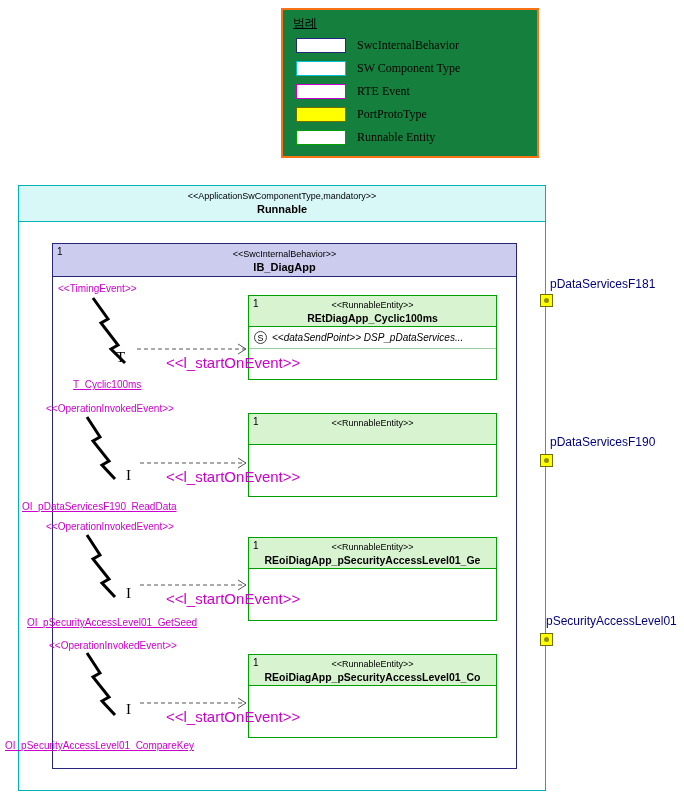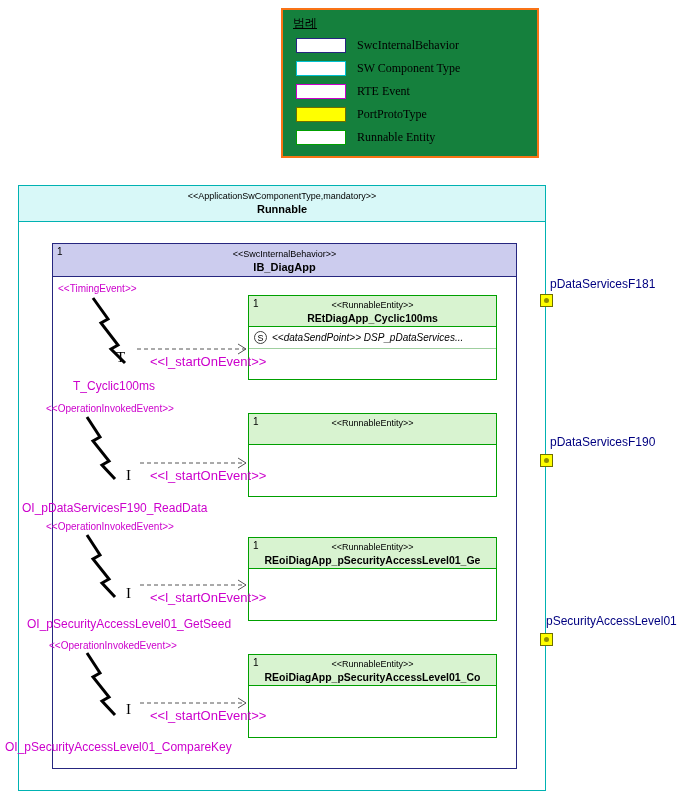--- a/index.html
+++ b/index.html
@@ -33,23 +33,23 @@
   
   .runnable-box { left:248px; width:249px; border:1px solid #00a000; background:#fff; }
   .runnable-header { position:relative; height:31px; background:#d8f3d0; border-bottom:1px solid #00a000; text-align:center; padding-top:3px; }
   .runnable-header .box-name { font-size:10.5px; overflow:hidden; }
   .sendpoint-row { display:flex; align-items:center; gap:5px; padding:4px 5px; border-bottom:1px solid #9fcf9f; }
   .s-icon { flex:0 0 auto; width:13px; height:13px; border:1px solid #404040; border-radius:50%; font-size:9px; line-height:12px; text-align:center; background:#fff; }
   .sendpoint-text { font-size:10px; white-space:nowrap; overflow:hidden;font-style:italic; }
 
   
   .ev-stereo { font-size:10px; color:#cc00cc; white-space:nowrap; }
-  .ev-name   { font-size:12px; color:#cc00cc; white-space:nowrap; }
+  .ev-name   { font-size:10px; color:#cc00cc; white-space:nowrap;text-decoration:underline; }
   .ev-symbol { font-family:"Liberation Serif", serif; font-size:15px; color:#000; }
-  .conn-label { font-size:13px; color:#cc00cc; white-space:nowrap; }
+  .conn-label { font-size:15px; color:#cc00cc; white-space:nowrap;margin-left:16px; }
 
   
   .port-label { font-size:12px; color:#000080; white-space:nowrap; }
   .port-square { width:13px; height:13px; background:#ffff00; border:1px solid #6e6e00; }
   .port-square::after { content:""; display:block; width:5px; height:5px; margin:3px auto 0 auto; border-radius:50%; background:#8f8f00; }
 
   svg.overlay { position:absolute; left:0; top:0; pointer-events:none; }
 </style>
 </head>
 <body>

